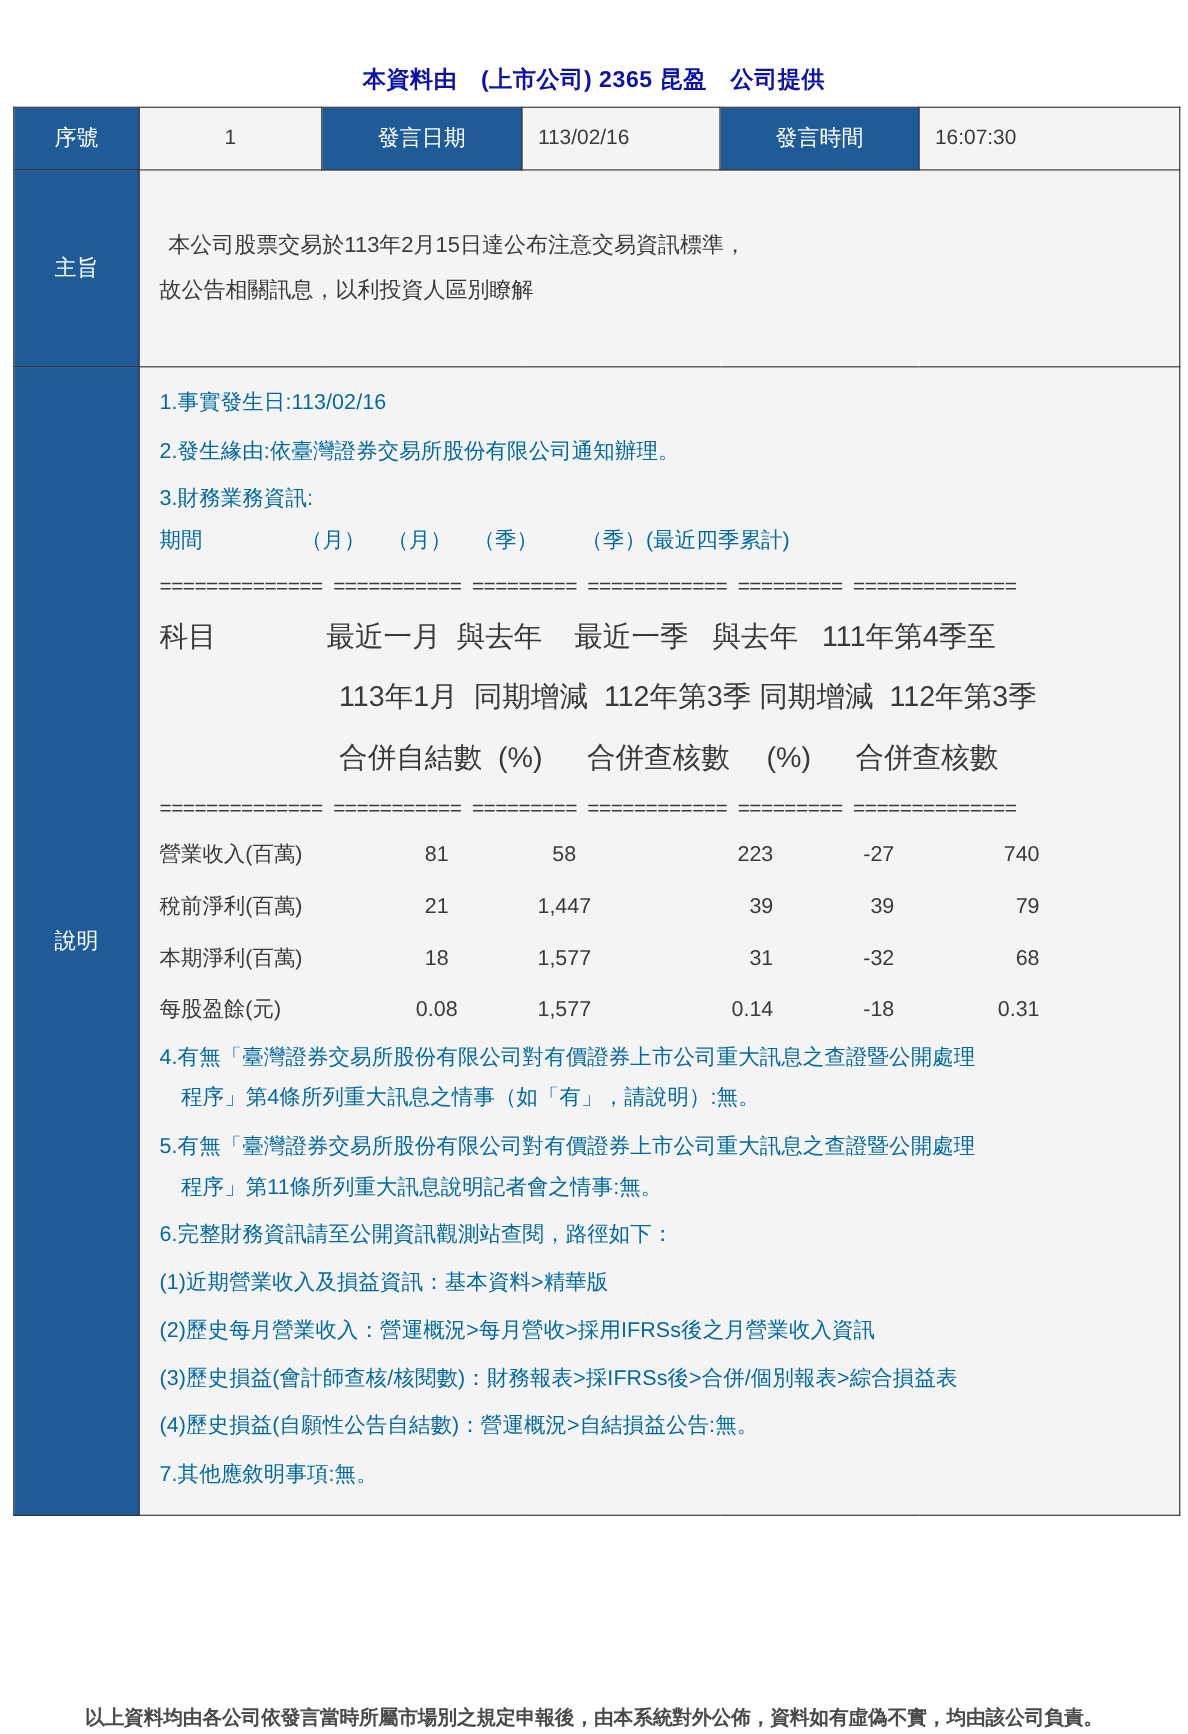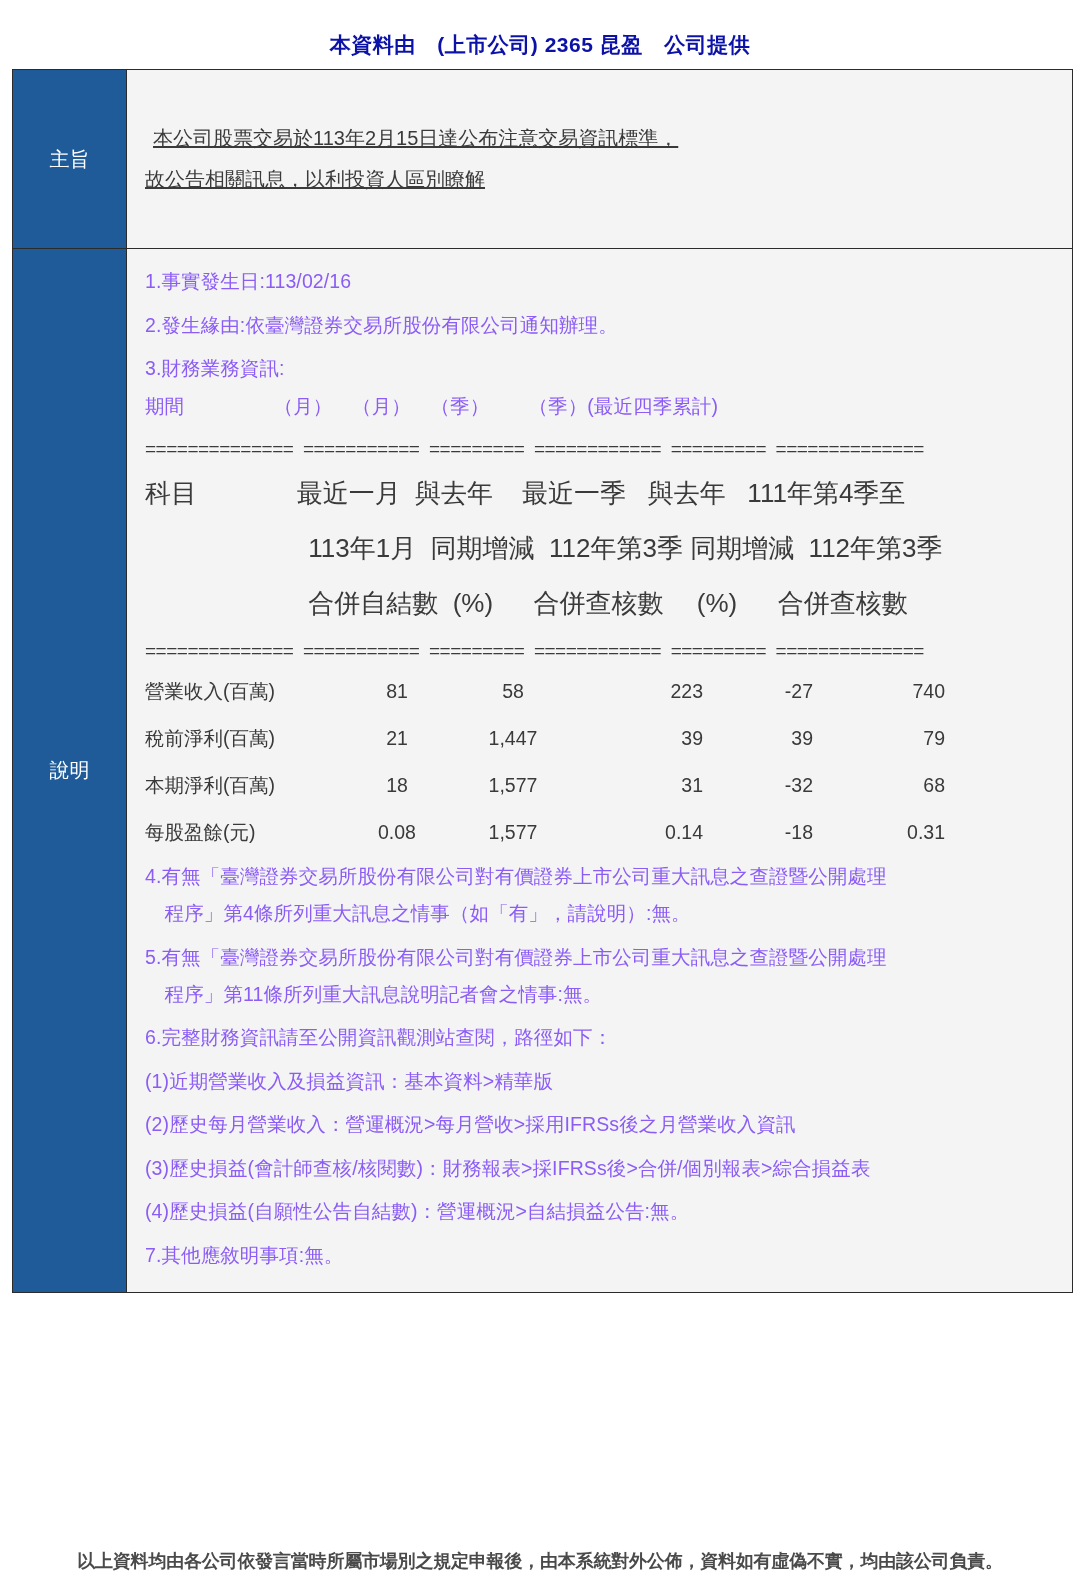--- a/index.html
+++ b/index.html
@@ -19,20 +19,21 @@
   
   .page-title {
     text-align: center;
     color: #0c11a8;
     font-weight: bold;
     font-size: 21px;
     letter-spacing: 0.5px;
     padding-top: 32px;
     padding-bottom: 12px;
     line-height: 1.2;
+    margin-top: 28px;
   }
 
   
   .announce-table {
     border-collapse: collapse;
     width: 1060px;
     margin: 0 0 0 12px;
     table-layout: fixed;
     border: 1px solid #2b2b2b;
   }
@@ -65,40 +66,40 @@
   
   .subject-cell {
     background: #f4f4f4;
     padding: 14px 0 14px 18px !important;
     font-size: 20px;
     line-height: 2.05;
     color: #3a3a3a;
     height: 150px;
     vertical-align: middle;
   }
-  .subject-cell .ln { display: block; white-space: pre; text-decoration: underline; }
+  .subject-cell .ln { display: block; white-space: pre; }
   .subject-cell .ln.indent { text-indent: 8px; }
 
   
   .desc-label {
     background: #1f5b99;
     color: #ffffff;
     text-align: center;
     font-size: 20px;
     vertical-align: middle;
   }
   .desc-cell {
     background: #f4f4f4;
     padding: 22px 8px 26px 18px !important;
     vertical-align: top;
   }
   .desc-line {
     font-size: 19.5px;
     line-height: 1.1;
-    color: #8b5cf6;
+    color: #0369a1;
     white-space: pre;
     margin: 0 0 22px 0;
     letter-spacing: 0.1px;
   }
   .desc-line.tight { margin-bottom: 16px; }
   .desc-line.sep {
     font-size: 19px;
     letter-spacing: -0.5px;
     margin-bottom: 16px;
     color: #3a3a3a;
@@ -151,20 +152,28 @@
 <table class="announce-table">
   <colgroup>
     <col style="width:114px">
     <col style="width:166px">
     <col style="width:182px">
     <col style="width:180px">
     <col style="width:181px">
     <col style="width:237px">
   </colgroup>
   <tbody>
+    <tr>
+      <td class="hdr">序號</td>
+      <td class="val center">1</td>
+      <td class="hdr">發言日期</td>
+      <td class="val">113/02/16</td>
+      <td class="hdr">發言時間</td>
+      <td class="val">16:07:30</td>
+    </tr>
     <tr>
       <td class="hdr">主旨</td>
       <td class="subject-cell" colspan="5">
         <span class="ln indent">本公司股票交易於113年2月15日達公布注意交易資訊標準，</span>
         <span class="ln">故公告相關訊息，以利投資人區別瞭解</span>
       </td>
     </tr>
     <tr>
       <td class="desc-label">說明</td>
       <td class="desc-cell" colspan="5">

